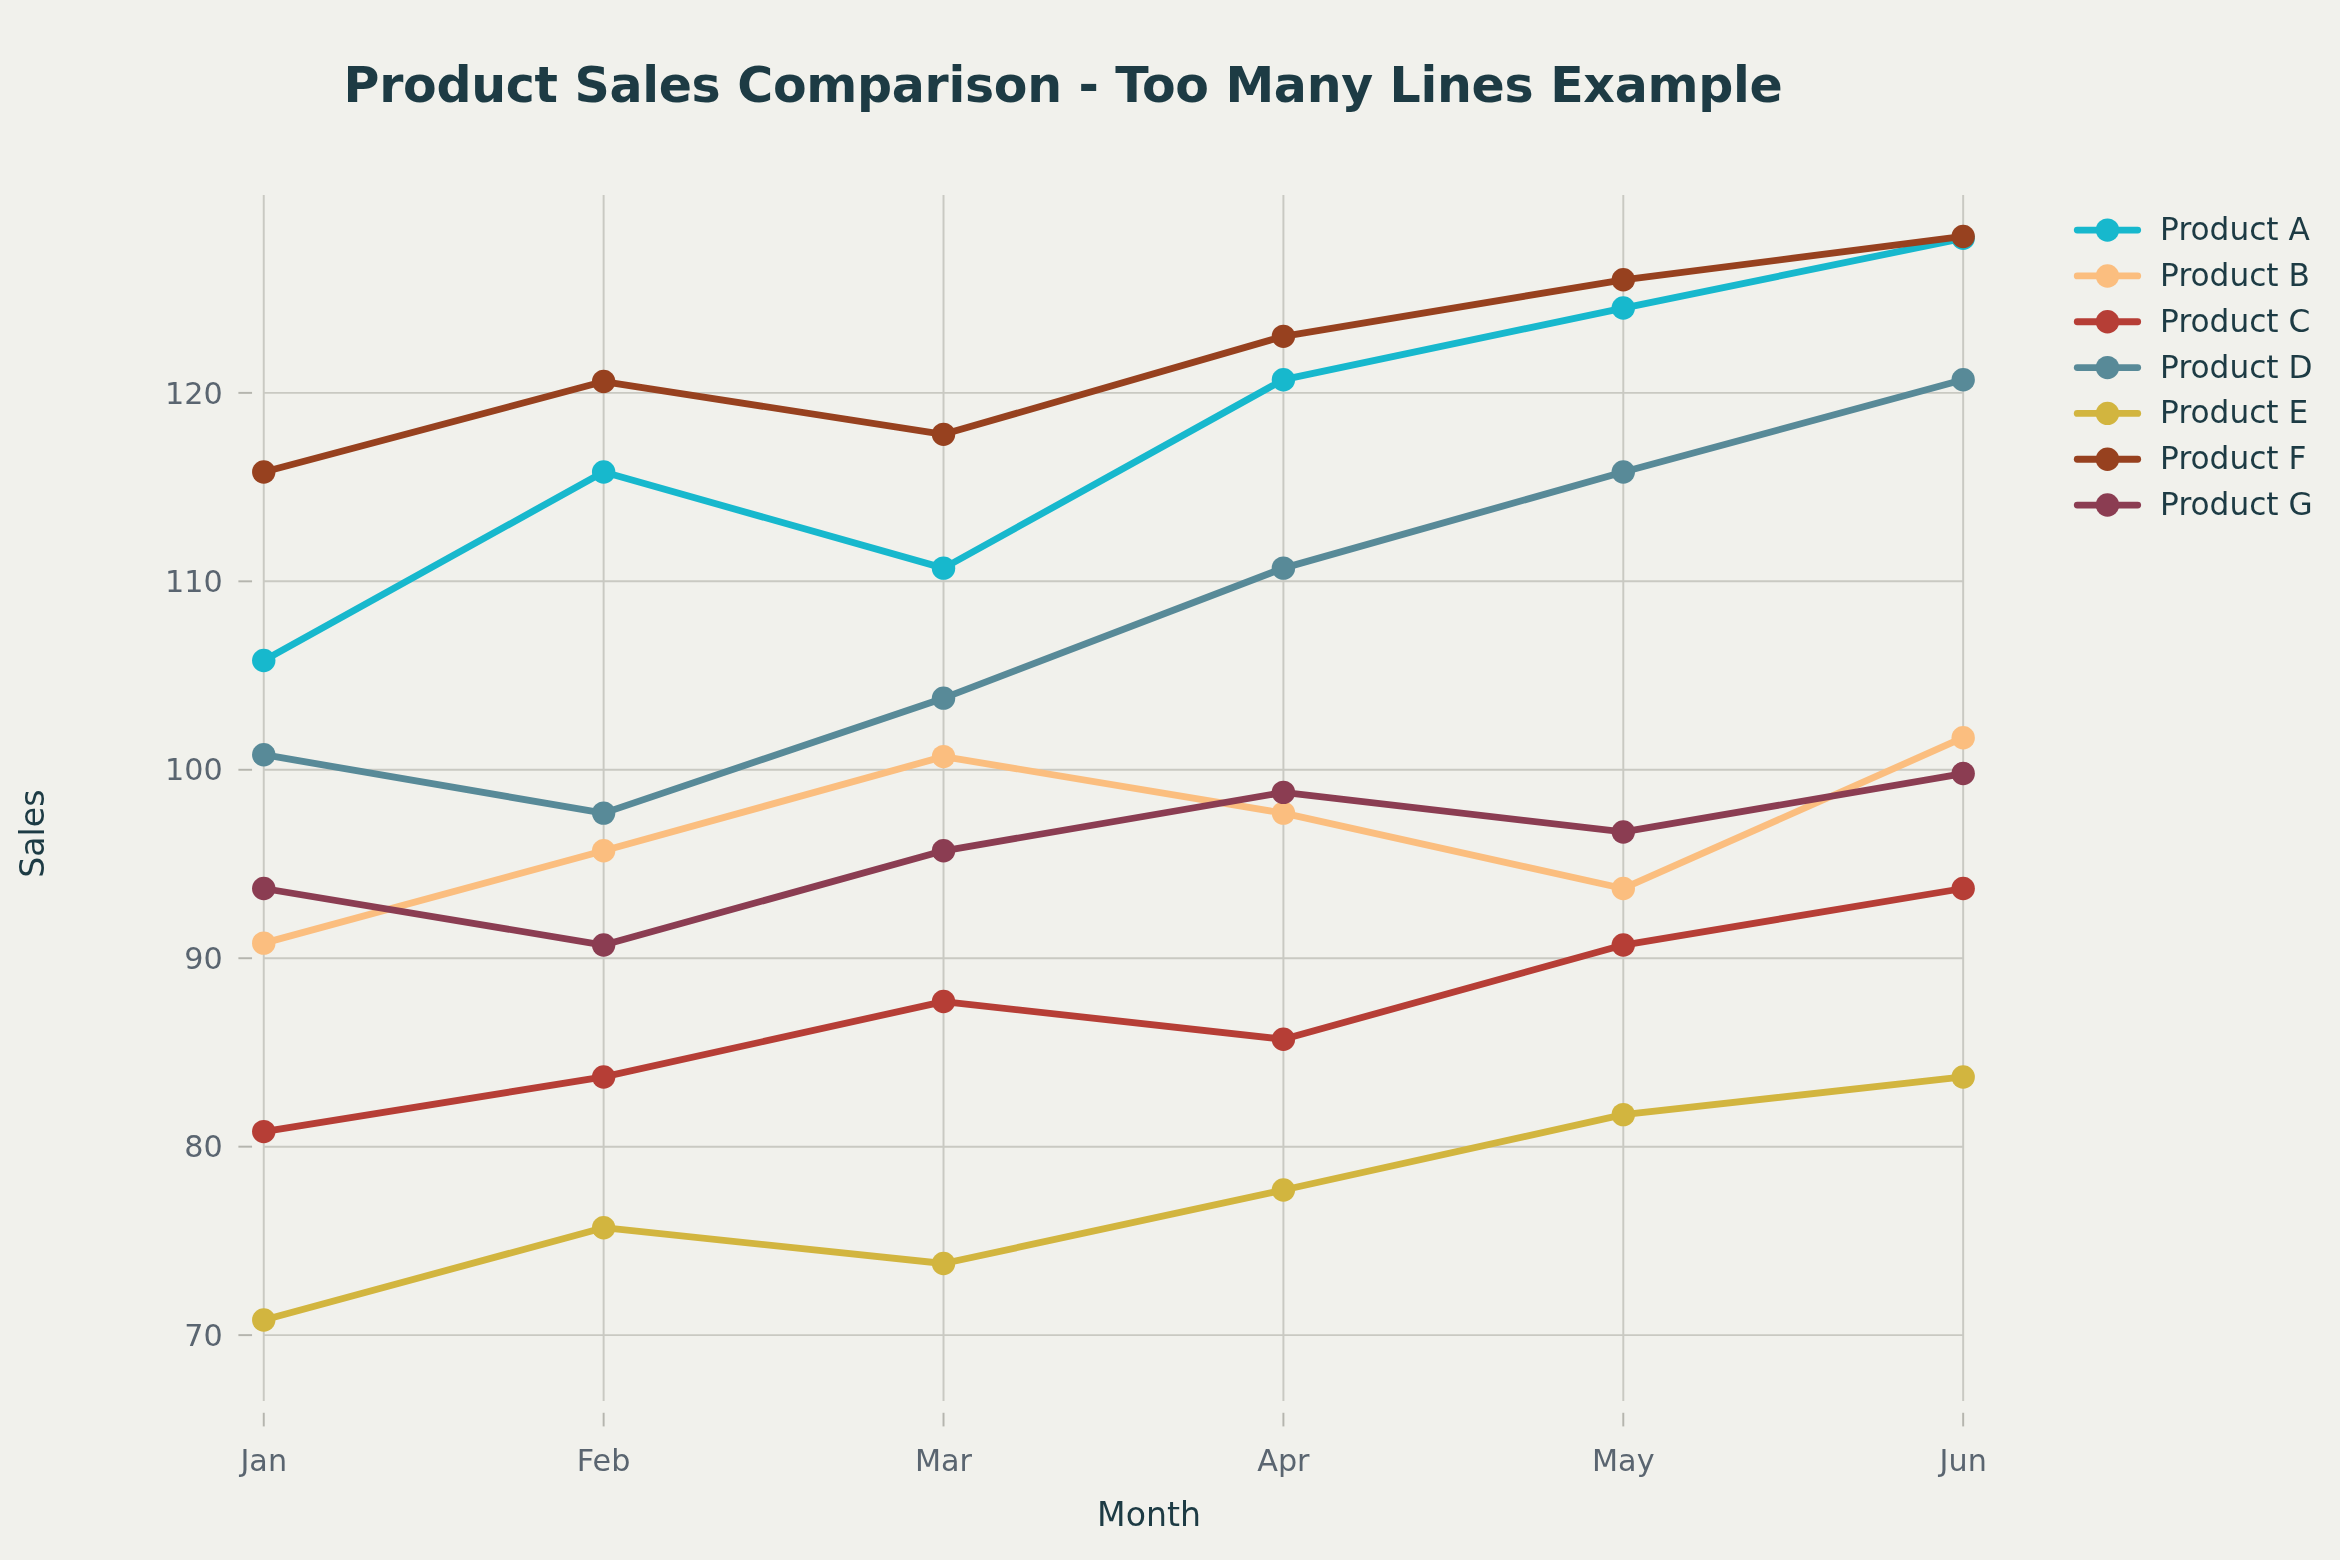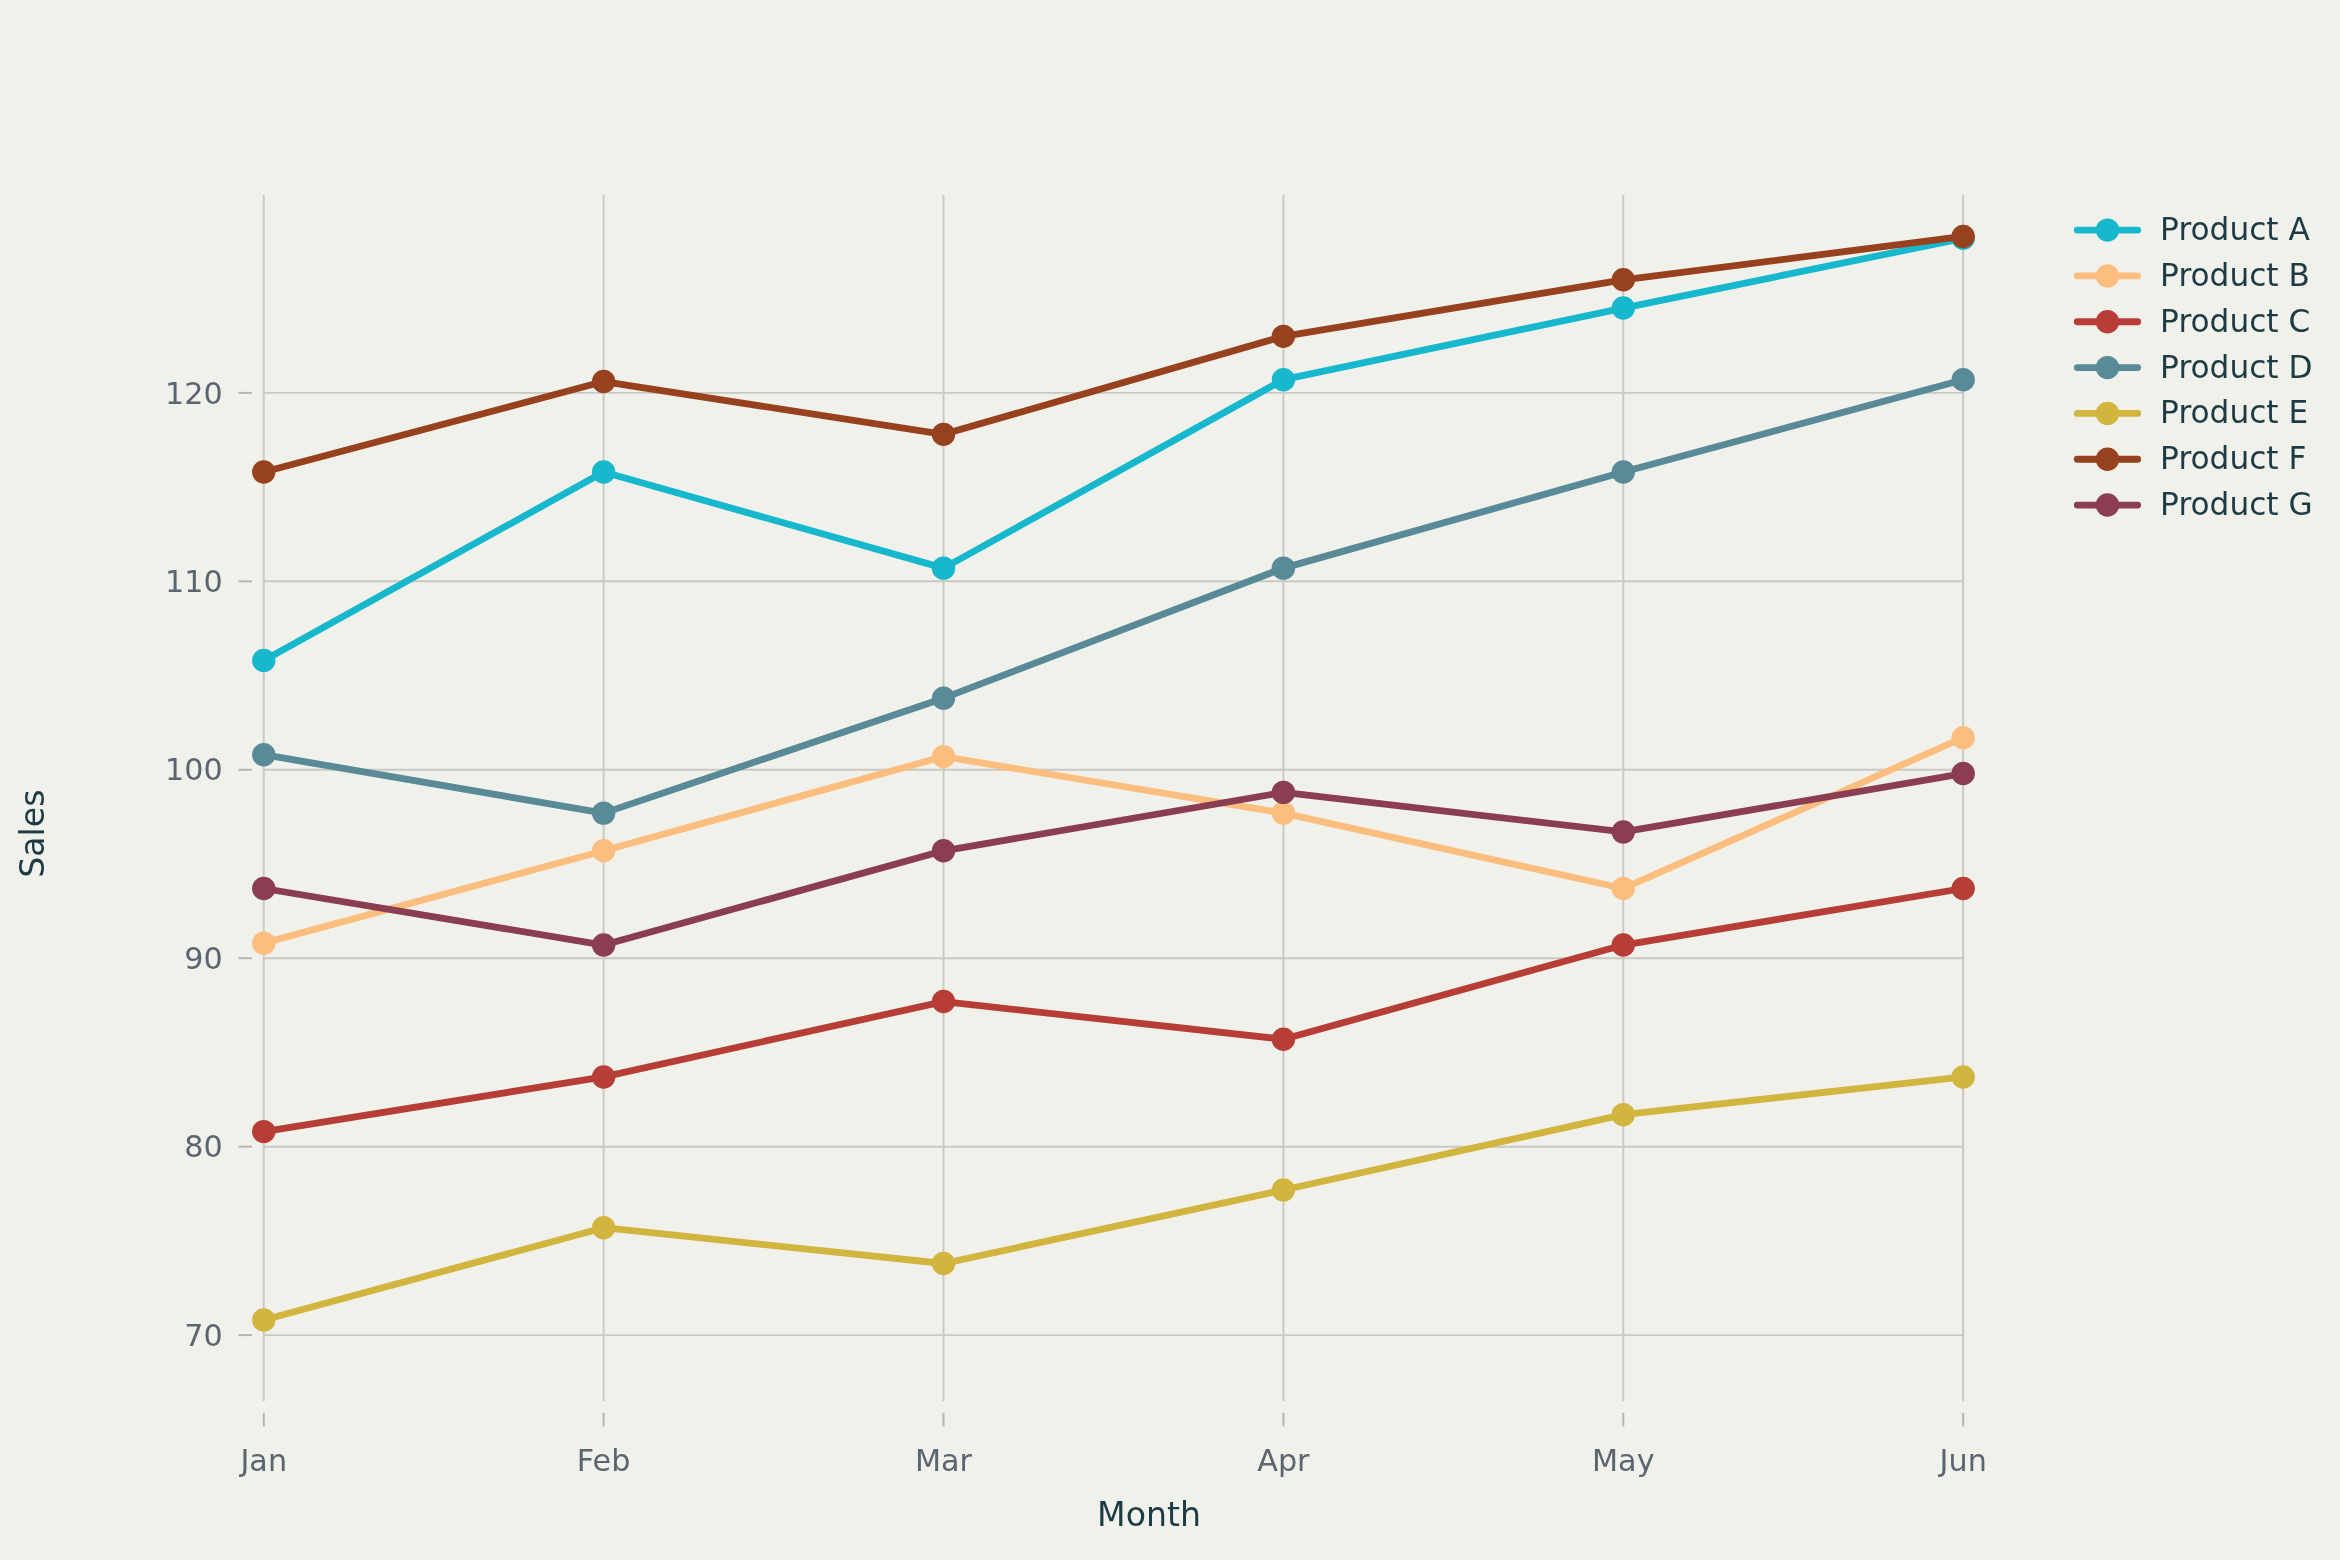--- a/index.html
+++ b/index.html
@@ -65,20 +65,21 @@
     stroke-width: 7;
     stroke-linecap: round;
     stroke-linejoin: round;
   }
 </style>
 </head>
 <body>
 
 <div id="figure">
 
+  <div id="chart-title">Product Sales Comparison - Too Many Lines Example</div>
 
   <svg id="plot-svg" width="2341" height="1560" viewBox="0 0 2400 1600">
     <g id="gridlines-group">
         <line x1="270" y1="1369.3515625" x2="2013" y2="1369.3515625" class="gridline"></line>
         <line x1="270" y1="1176.0703125" x2="2013" y2="1176.0703125" class="gridline"></line>
         <line x1="270" y1="982.7890625" x2="2013" y2="982.7890625" class="gridline"></line>
         <line x1="270" y1="789.5078125" x2="2013" y2="789.5078125" class="gridline"></line>
         <line x1="270" y1="596.2265625" x2="2013" y2="596.2265625" class="gridline"></line>
         <line x1="270" y1="402.9453125" x2="2013" y2="402.9453125" class="gridline"></line>
       </g>

